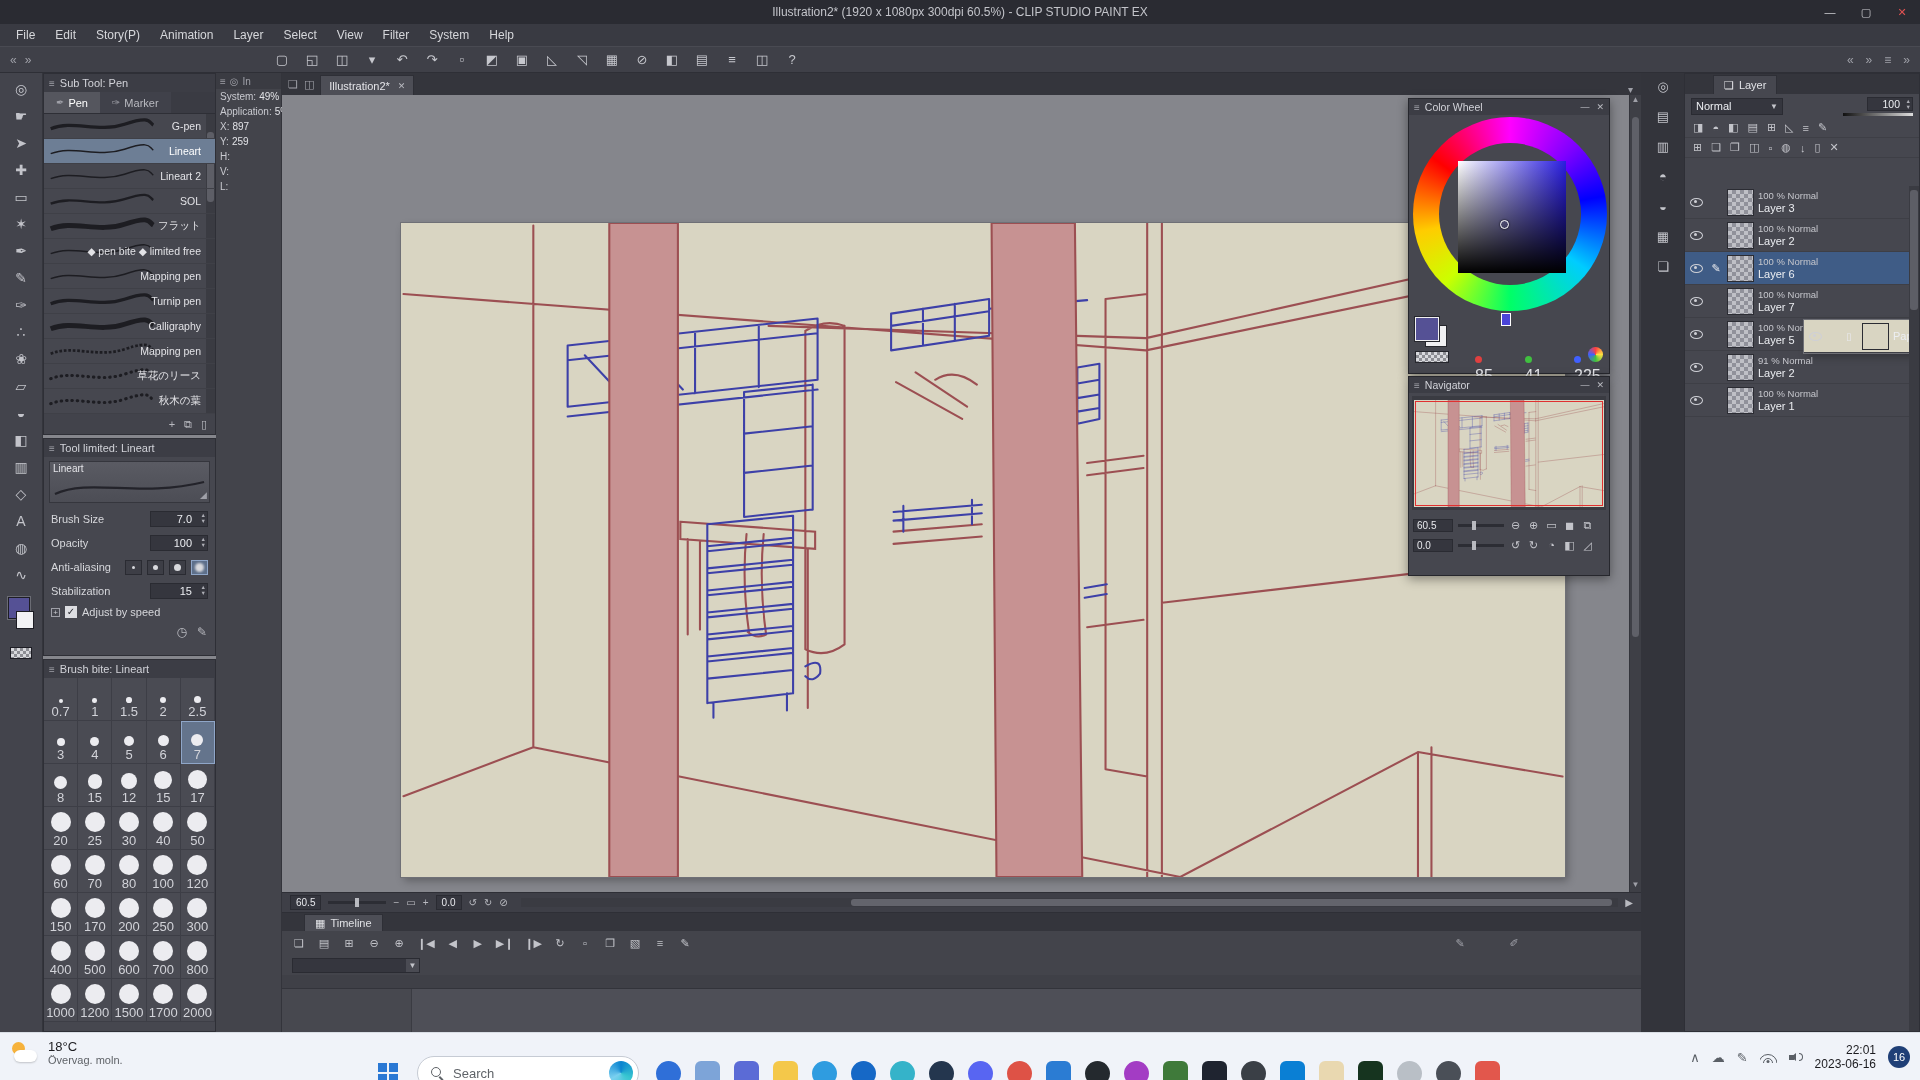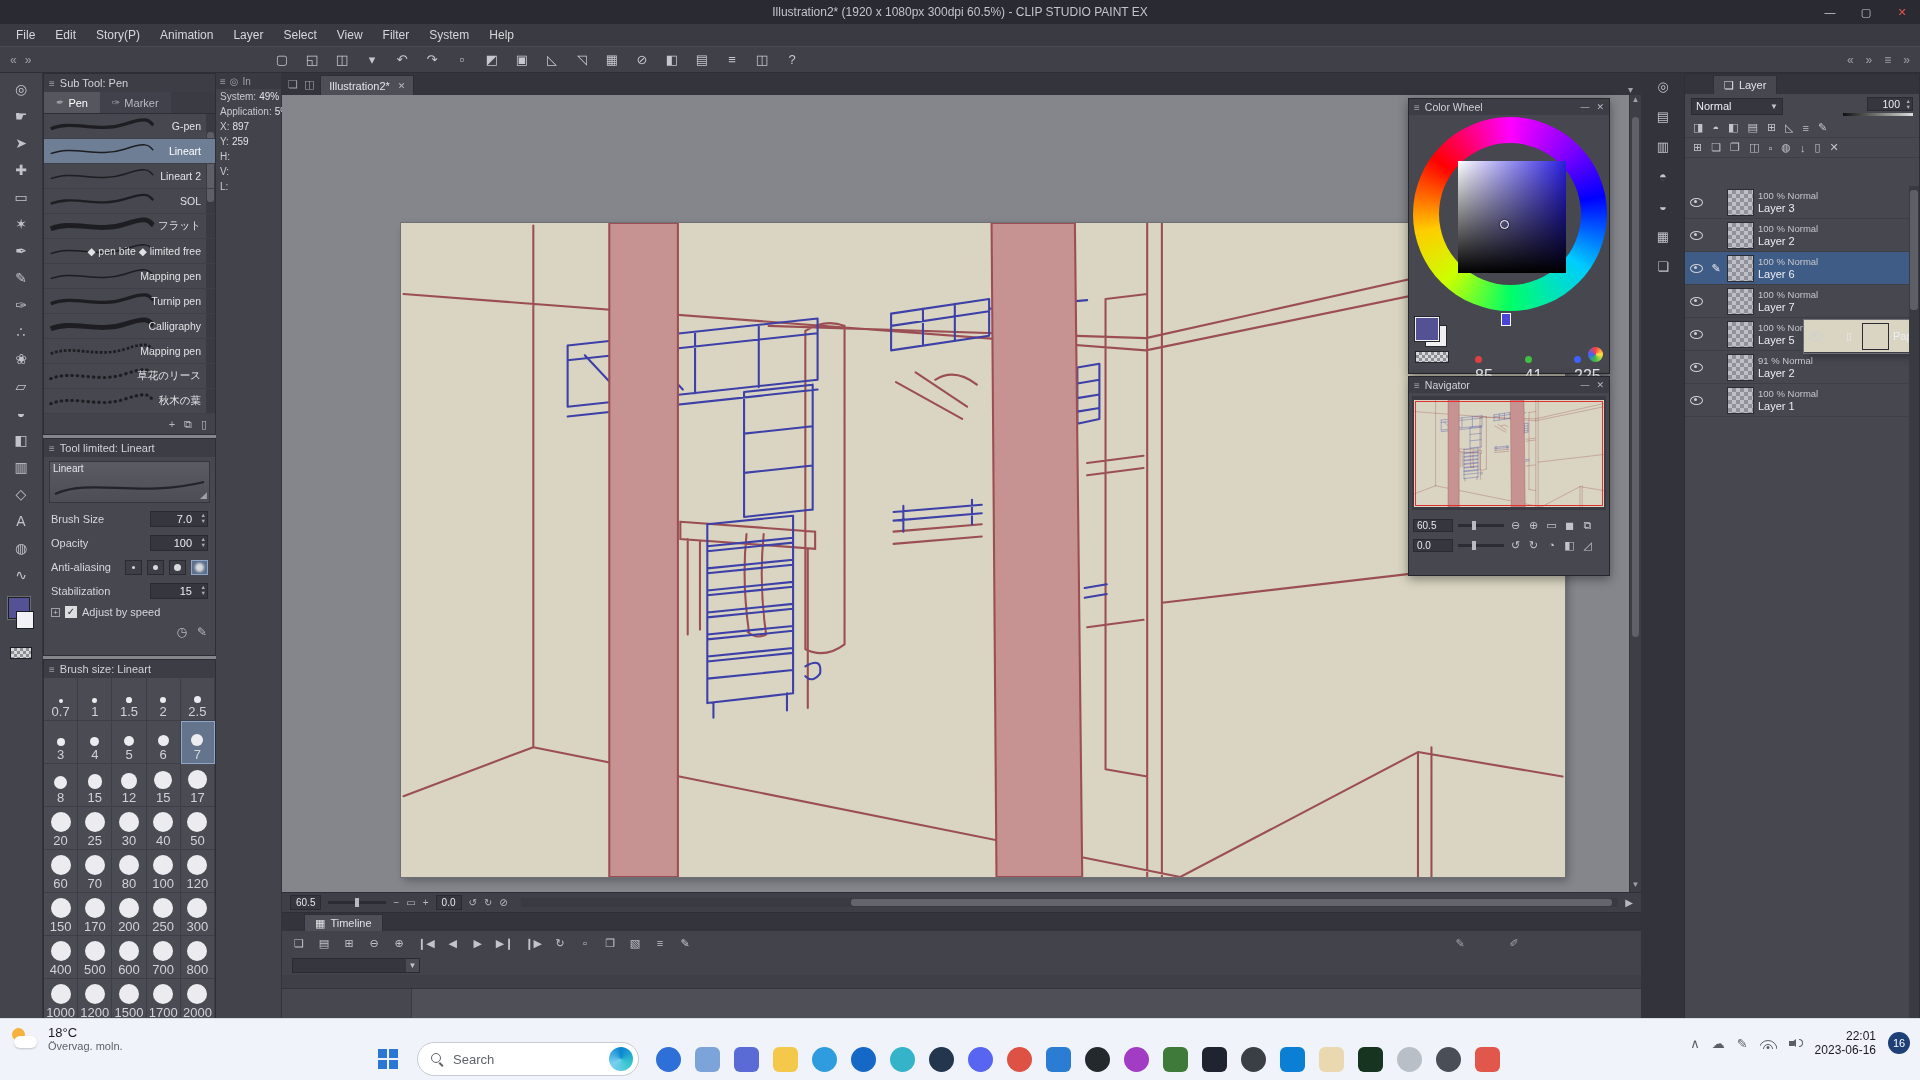--- a/index.html
+++ b/index.html
@@ -168,21 +168,21 @@
 .lr-text{display:flex;flex-direction:column;justify-content:center;line-height:12px}
 .lr-op{font-size:9.5px;color:#c6c7cd}
 .lr-name{font-size:11px;color:#eceef2}
 .lp-scroll{position:absolute;right:0;top:112px;bottom:0;width:10px;background:#3a3b42}
 .lp-scroll .thumb{position:absolute;left:1px;right:1px;top:4px;height:120px;background:#5d5e66;border-radius:3px}
 
 .icon-mag{display:inline-block;width:13px;height:13px;position:relative;color:inherit}
 .icon-mag::before{content:"";position:absolute;left:0;top:0;width:8px;height:8px;border:1.7px solid currentColor;border-radius:50%}
 .icon-mag::after{content:"";position:absolute;left:9px;top:9px;width:5px;height:1.7px;background:currentColor;transform:rotate(45deg);transform-origin:0 0}
 
-.taskbar{position:absolute;left:0;right:0;bottom:0;height:62px;background:#f0f3f9;border-top:1px solid #d9dee5;color:#1b1b1f}
+.taskbar{position:absolute;left:0;right:0;bottom:0;height:48px;background:#f0f3f9;border-top:1px solid #d9dee5;color:#1b1b1f}
 .tb-weather{position:absolute;left:10px;top:6px;display:flex;align-items:center;gap:8px}
 .wx-ic{position:relative;width:30px;height:26px}
 .wx-ic::before{content:"";position:absolute;left:2px;top:2px;width:13px;height:13px;border-radius:50%;background:#f6b23c}
 .wx-ic::after{content:"";position:absolute;left:4px;top:10px;width:23px;height:12px;background:#fff;border-radius:8px;box-shadow:0 1px 2px rgba(0,0,0,.2)}
 .wx-t1{font-size:13px;color:#1b1b1f;line-height:15px}
 .wx-t2{font-size:11px;color:#5f6368;line-height:13px}
 .tb-center{position:absolute;left:378px;top:16px;height:48px;display:flex;align-items:center;gap:15px}
 .win-logo{display:grid;grid-template-columns:9px 9px;gap:2px;margin-right:4px}
 .win-logo b{width:9px;height:9px;background:#2a78d4}
 .search-pill{width:222px;height:34px;background:#fff;border:1px solid #c6cbd4;border-radius:17px;display:flex;align-items:center;gap:9px;padding:0 5px 0 13px;color:#5f6368;font-size:13px}
@@ -490,21 +490,21 @@
     </div>
     <div class="tp-footer">
       <span>◷</span>
       <span>✎</span>
     </div>
   </div>
 
   <div class="panel" style="top:659px;height:373px">
     <div class="panel-header">
       <span class="ph-ic">≡</span>
-      <span>Brush size: Lineart</span>
+      <span>Brush bite: Lineart</span>
     </div>
     <div class="bs-grid">
 
         <div class="bs-cell">
           <span class="bs-dot" style="width: 3.84864px; height: 3.84864px;"></span>
           <span class="bs-label">0.7</span>
         </div>
 
         <div class="bs-cell">
           <span class="bs-dot" style="width: 4.6px; height: 4.6px;"></span>

